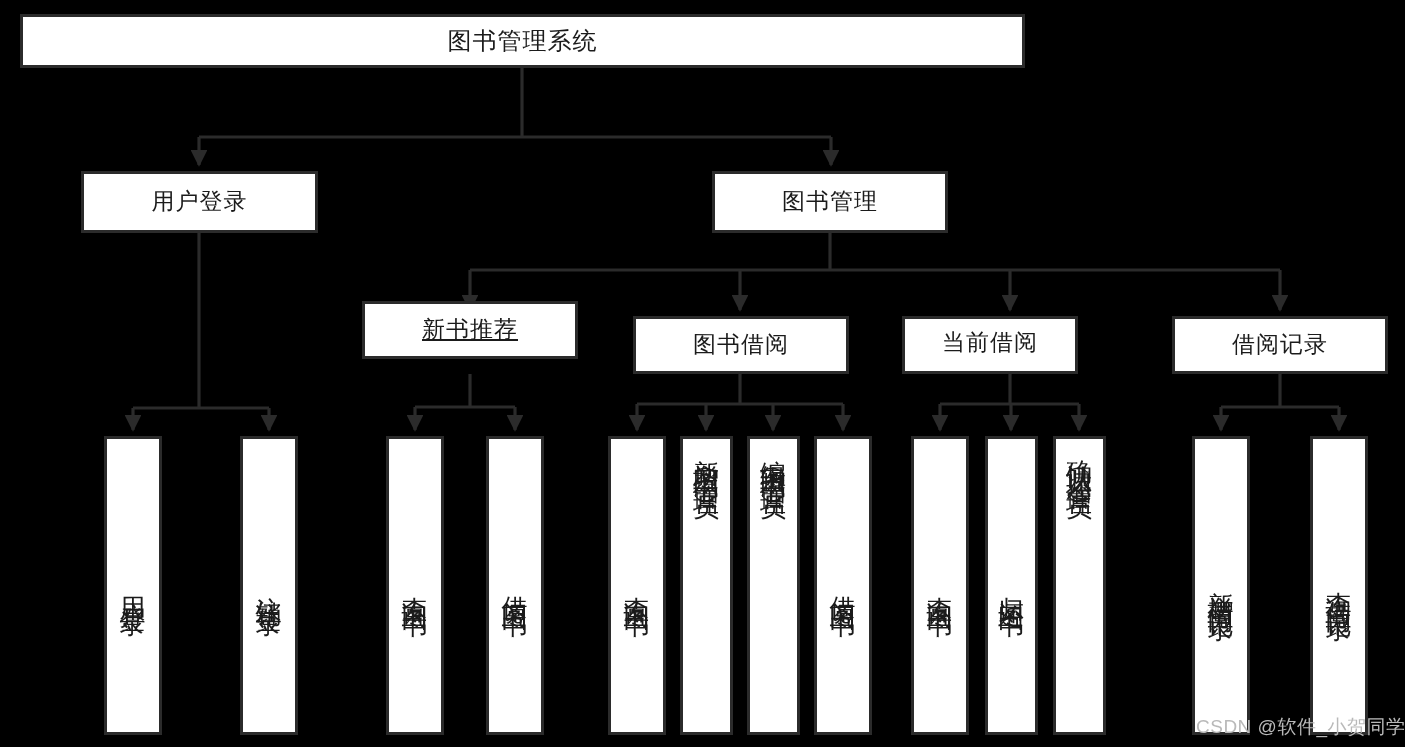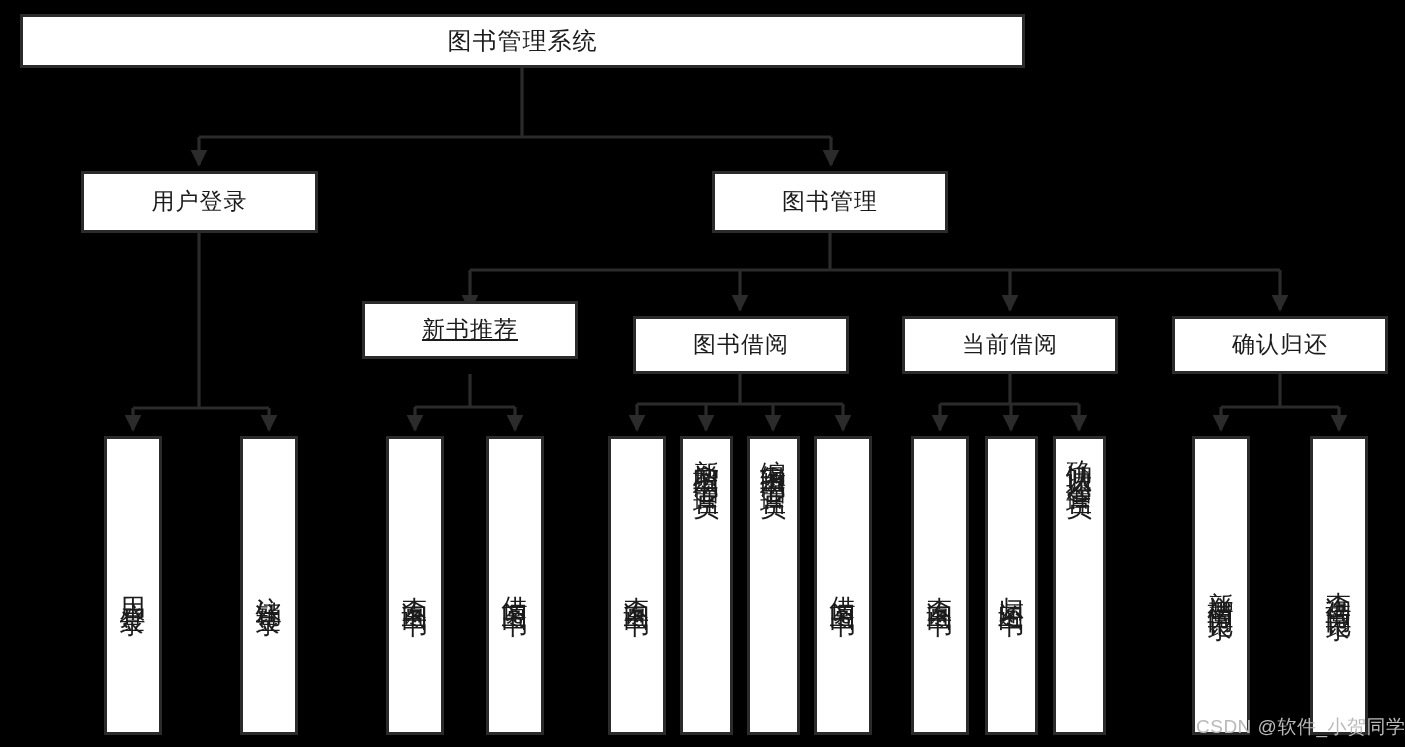--- a/index.html
+++ b/index.html
@@ -140,25 +140,25 @@
   <div class="node horiz" style="left: 712px; top: 171px; width: 236px; height: 62px;">
     <span class="lbl">图书管理</span>
   </div>
 
   <div class="node horiz" style="left: 362px; top: 301px; width: 216px; height: 58px; text-decoration: underline;">
     <span class="lbl">新书推荐</span>
   </div>
   <div class="node horiz" style="left: 633px; top: 316px; width: 216px; height: 58px;">
     <span class="lbl">图书借阅</span>
   </div>
-  <div class="node horiz" style="left: 902px; top: 316px; width: 216px; height: 58px;">
+  <div class="node horiz" style="left: 902px; top: 316px; width: 176px; height: 58px; font-family: Liberation Mono, monospace;">
     <span class="lbl">当前借阅</span>
   </div>
   <div class="node horiz" style="left: 1172px; top: 316px; width: 216px; height: 58px;">
-    <span class="lbl">确认归还</span>
+    <span class="lbl">借阅记录</span>
   </div>
 
   <div class="node vert mid" style="left: 104px; top: 436px; width: 58px; height: 299px;">
     <span class="lbl">用户登录</span>
   </div>
   <div class="node vert mid" style="left: 240px; top: 436px; width: 58px; height: 299px;">
     <span class="lbl">注销登录</span>
   </div>
   <div class="node vert mid" style="left: 386px; top: 436px; width: 58px; height: 299px;">
     <span class="lbl">查询图书</span>

